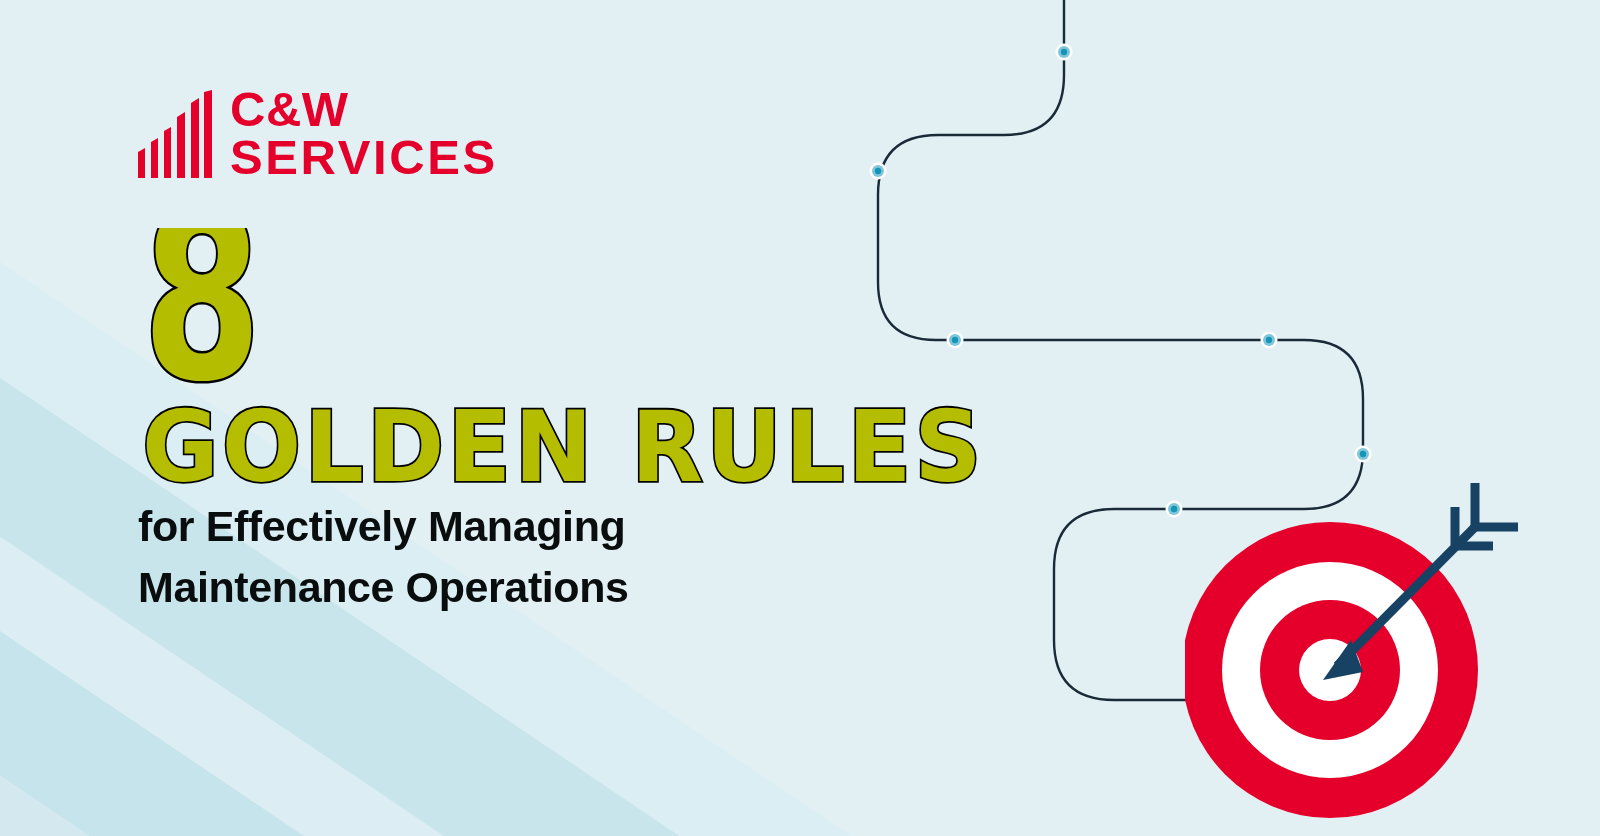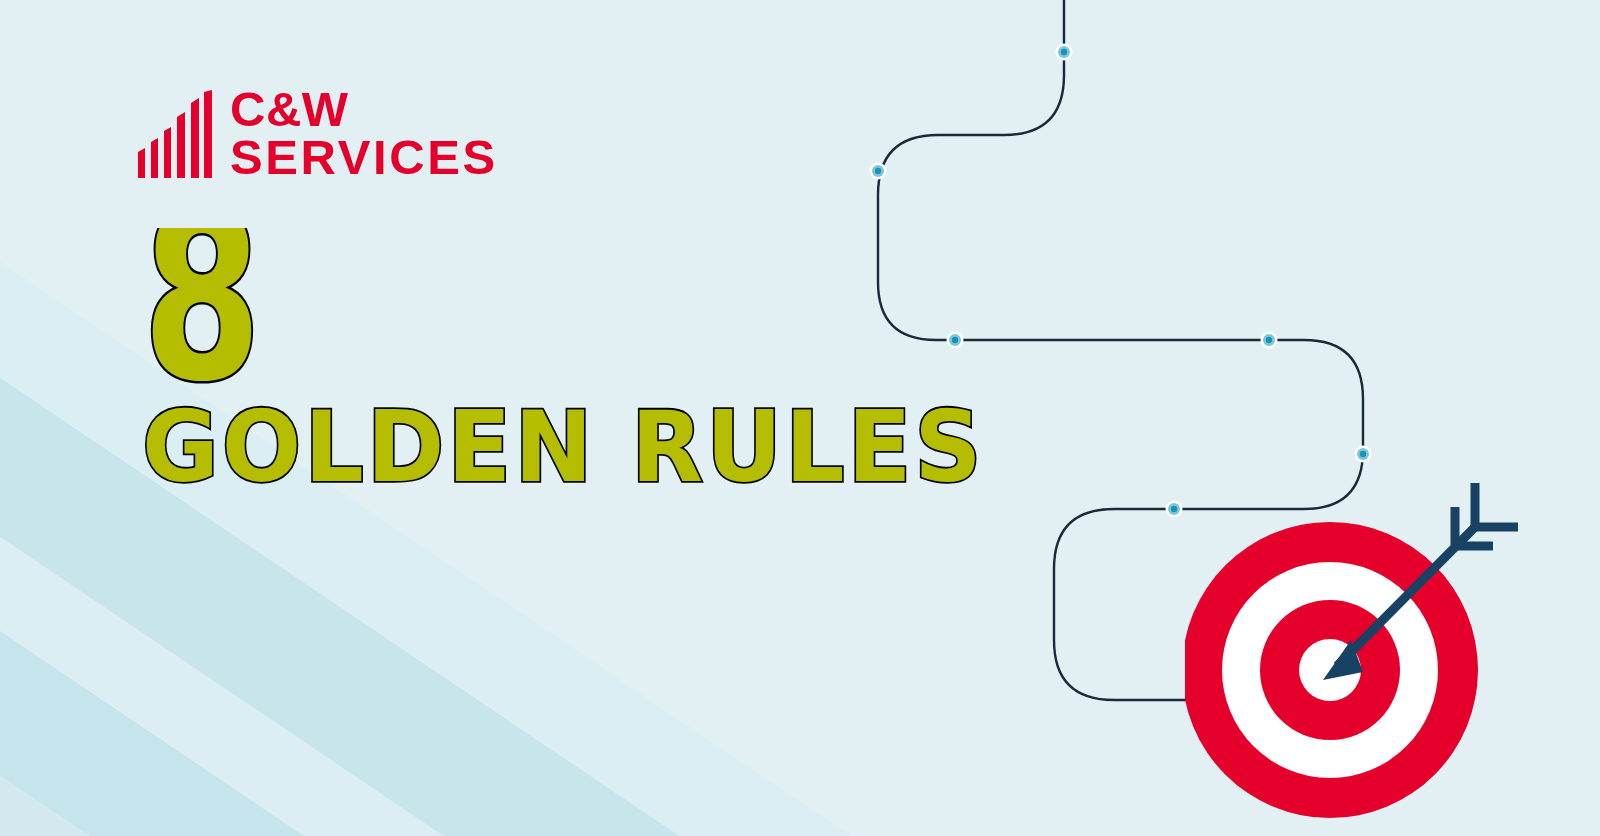--- a/index.html
+++ b/index.html
@@ -212,15 +212,17 @@
     <svg class="big-number" width="180" height="175" viewBox="0 0 180 175" aria-hidden="true">
       <text x="5" y="150" font-family="'DejaVu Sans', sans-serif" font-size="200" font-weight="bold" fill="#b5bd00" stroke="#000000" stroke-width="4.5" paint-order="stroke fill" transform="scale(0.86,1.16) translate(0,-21)">8</text>
     </svg>
 
     <svg class="big-rules" width="900" height="105" viewBox="0 0 900 105" aria-hidden="true">
       <text x="4" y="82" font-family="'DejaVu Sans', sans-serif" font-size="95" font-weight="bold" fill="#b5bd00" stroke="#000000" stroke-width="3.4" paint-order="stroke fill" letter-spacing="3" transform="scale(0.985,1.03)">GOLDEN RULES</text>
     </svg>
 
   </div>
 
+  <div class="subtitle">for Effectively Managing
+Maintenance Operations</div>
 
 
 </div>
 
 </body></html>

